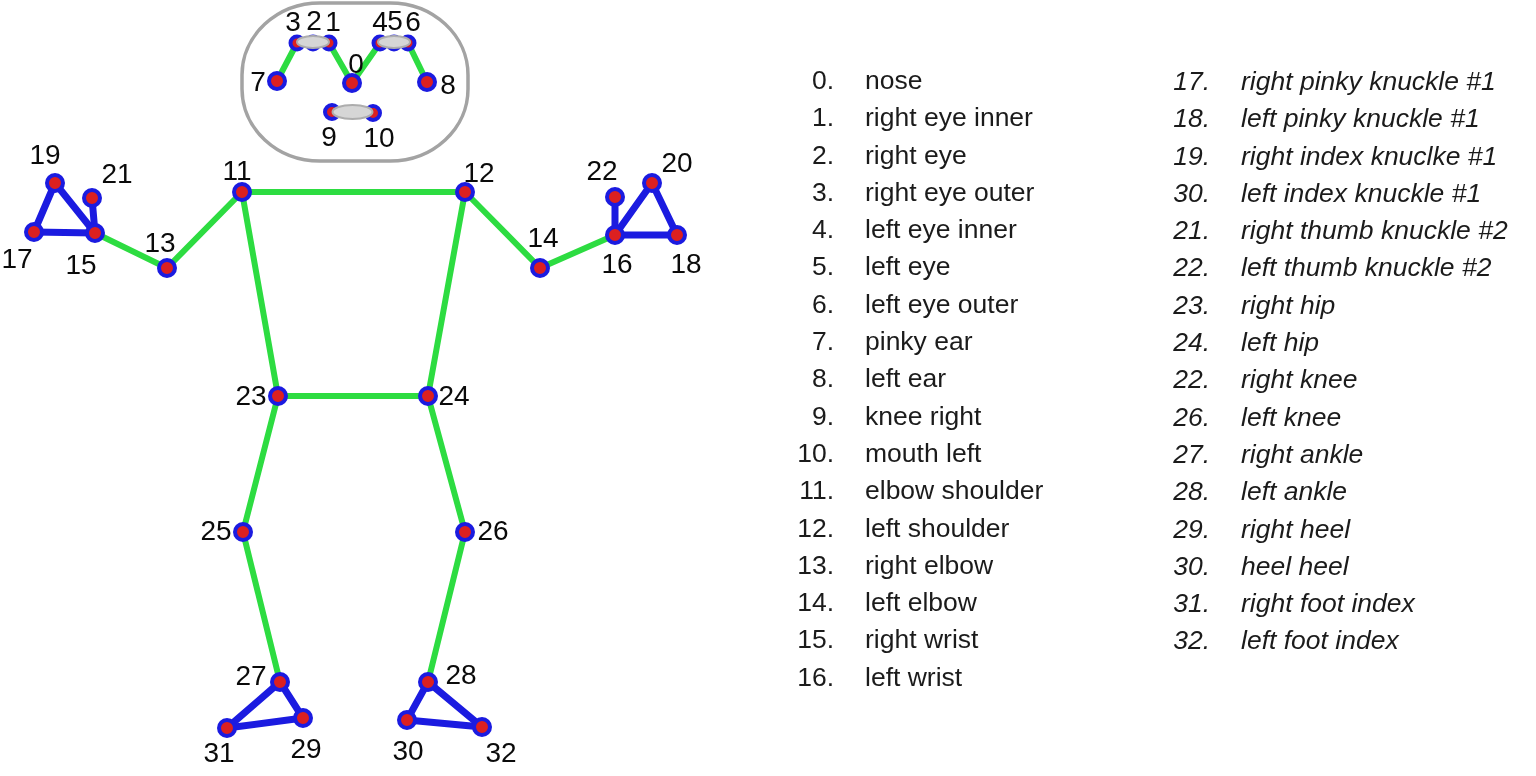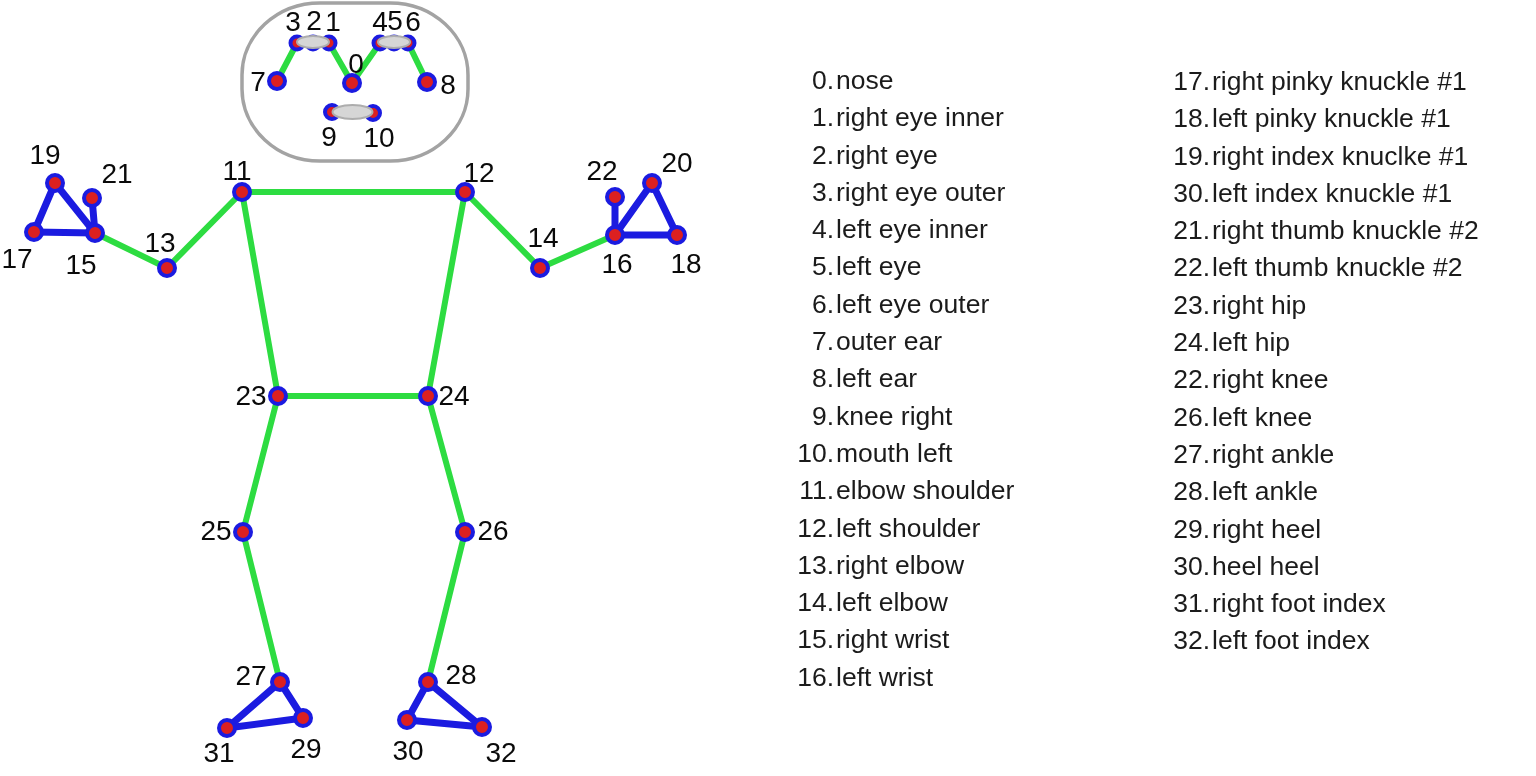--- a/index.html
+++ b/index.html
@@ -3,21 +3,21 @@
 <meta charset="utf-8">
 <style>
   html,body{margin:0;padding:0;background:#ffffff;}
   body{width:1536px;height:776px;overflow:hidden;font-family:"Liberation Sans",sans-serif;}
   .stage{position:relative;width:1536px;height:776px;background:#ffffff;}
   .figure-wrap{position:absolute;left:0;top:0;width:770px;height:776px;}
   svg text{font-family:"Liberation Sans",sans-serif;}
   .legend-col{position:absolute;display:flex;flex-direction:column;}
   .legend-row{display:flex;align-items:center;height:37.3px;color:#1b1b1b;font-size:26.5px;line-height:37.3px;}
   .legend-num{display:inline-block;text-align:right;flex:0 0 auto;}
-  .legend-lbl{margin-left:2px;white-space:nowrap;}
+  .legend-lbl{margin-left:31px;white-space:nowrap;}
   #col1 .legend-num{width:48px;}
   #col2 .legend-num{width:52px;}
 </style>
 </head>
 <body>
 
 <div class="stage">
   <div class="figure-wrap">
     <svg id="pose-svg" width="770" height="776" viewBox="0 0 770 776" xmlns="http://www.w3.org/2000/svg">
         <rect x="242" y="3" width="226" height="158" rx="78" ry="72" fill="none" stroke="#a3a3a3" stroke-width="3.5"></rect>
@@ -148,21 +148,21 @@
       <div class="legend-row">
         <span class="legend-num">5.</span>
         <span class="legend-lbl">left eye</span>
       </div>
       <div class="legend-row">
         <span class="legend-num">6.</span>
         <span class="legend-lbl">left eye outer</span>
       </div>
       <div class="legend-row">
         <span class="legend-num">7.</span>
-        <span class="legend-lbl">outer ear</span>
+        <span class="legend-lbl">pinky ear</span>
       </div>
       <div class="legend-row">
         <span class="legend-num">8.</span>
         <span class="legend-lbl">left ear</span>
       </div>
       <div class="legend-row">
         <span class="legend-num">9.</span>
         <span class="legend-lbl">knee right</span>
       </div>
       <div class="legend-row">
@@ -187,21 +187,21 @@
       </div>
       <div class="legend-row">
         <span class="legend-num">15.</span>
         <span class="legend-lbl">right wrist</span>
       </div>
       <div class="legend-row">
         <span class="legend-num">16.</span>
         <span class="legend-lbl">left wrist</span>
       </div>
     </div>
-  <div id="col2" class="legend-col" style="left:1158px;top:63px;">
+  <div id="col2" class="legend-col" style="left:1158px;top:63px;font-style:italic;">
       <div class="legend-row">
         <span class="legend-num">17.</span>
         <span class="legend-lbl">right pinky knuckle #1</span>
       </div>
       <div class="legend-row">
         <span class="legend-num">18.</span>
         <span class="legend-lbl">left pinky knuckle #1</span>
       </div>
       <div class="legend-row">
         <span class="legend-num">19.</span>

